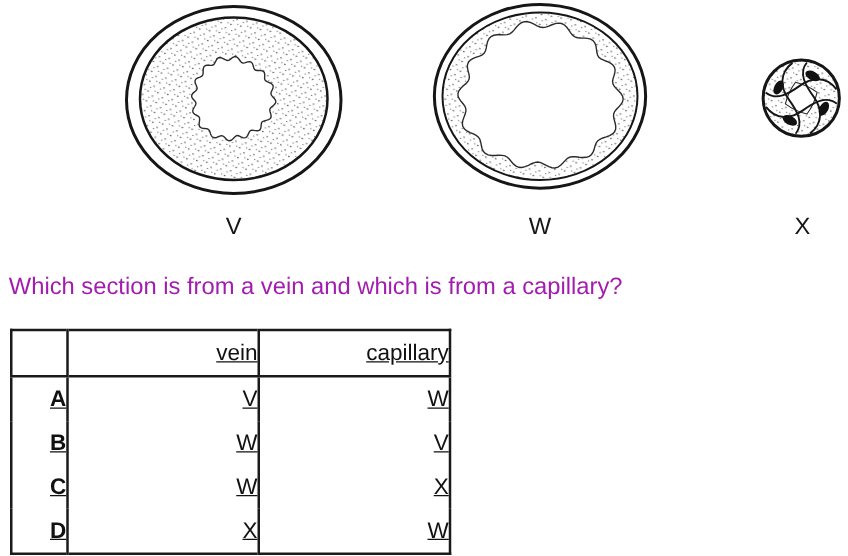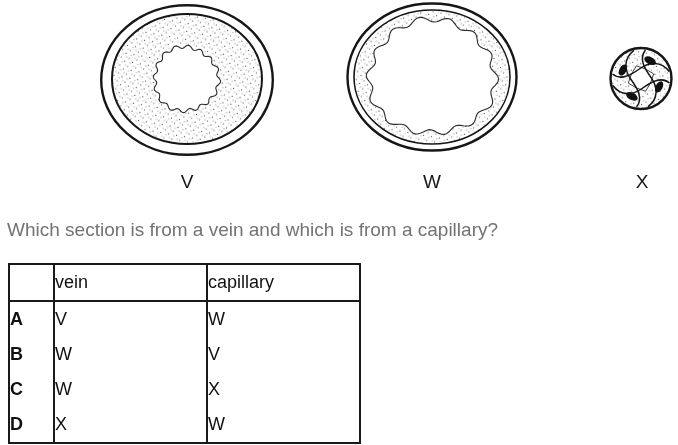--- a/index.html
+++ b/index.html
@@ -28,39 +28,40 @@
   #label-v { left: 187px; }
   #label-w { left: 432px; }
   #label-x { left: 642px; }
 
   #question {
     position: absolute;
     left: 7px;
     top: 219px;
     font-size: 19px;
     line-height: 1.2;
-    color: #737373;
+    color: #a21caf;
     white-space: nowrap;
   }
 
   #answer-table {
     position: absolute;
     left: 8px;
     top: 263px;
     border-collapse: collapse;
     table-layout: fixed;
     font-size: 18px;
     color: #111;
   }
   #answer-table td, #answer-table th {
     padding: 0;
-    text-align: left;
+    text-align: right;
     vertical-align: middle;
     height: 35px;
     font-weight: normal;
+    text-decoration: underline;
   }
   #answer-table .col-opt  { width: 45px;  }
   #answer-table .col-vein { width: 153px; }
   #answer-table .col-cap  { width: 153px; }
   #answer-table { border: 2px solid #1a1a1a; }
   #answer-table td + td, #answer-table th + th { border-left: 2px solid #1a1a1a; }
   #answer-table thead th { border-bottom: 2px solid #1a1a1a; }
   #answer-table .opt { font-weight: bold; }
 </style>
 </head>

